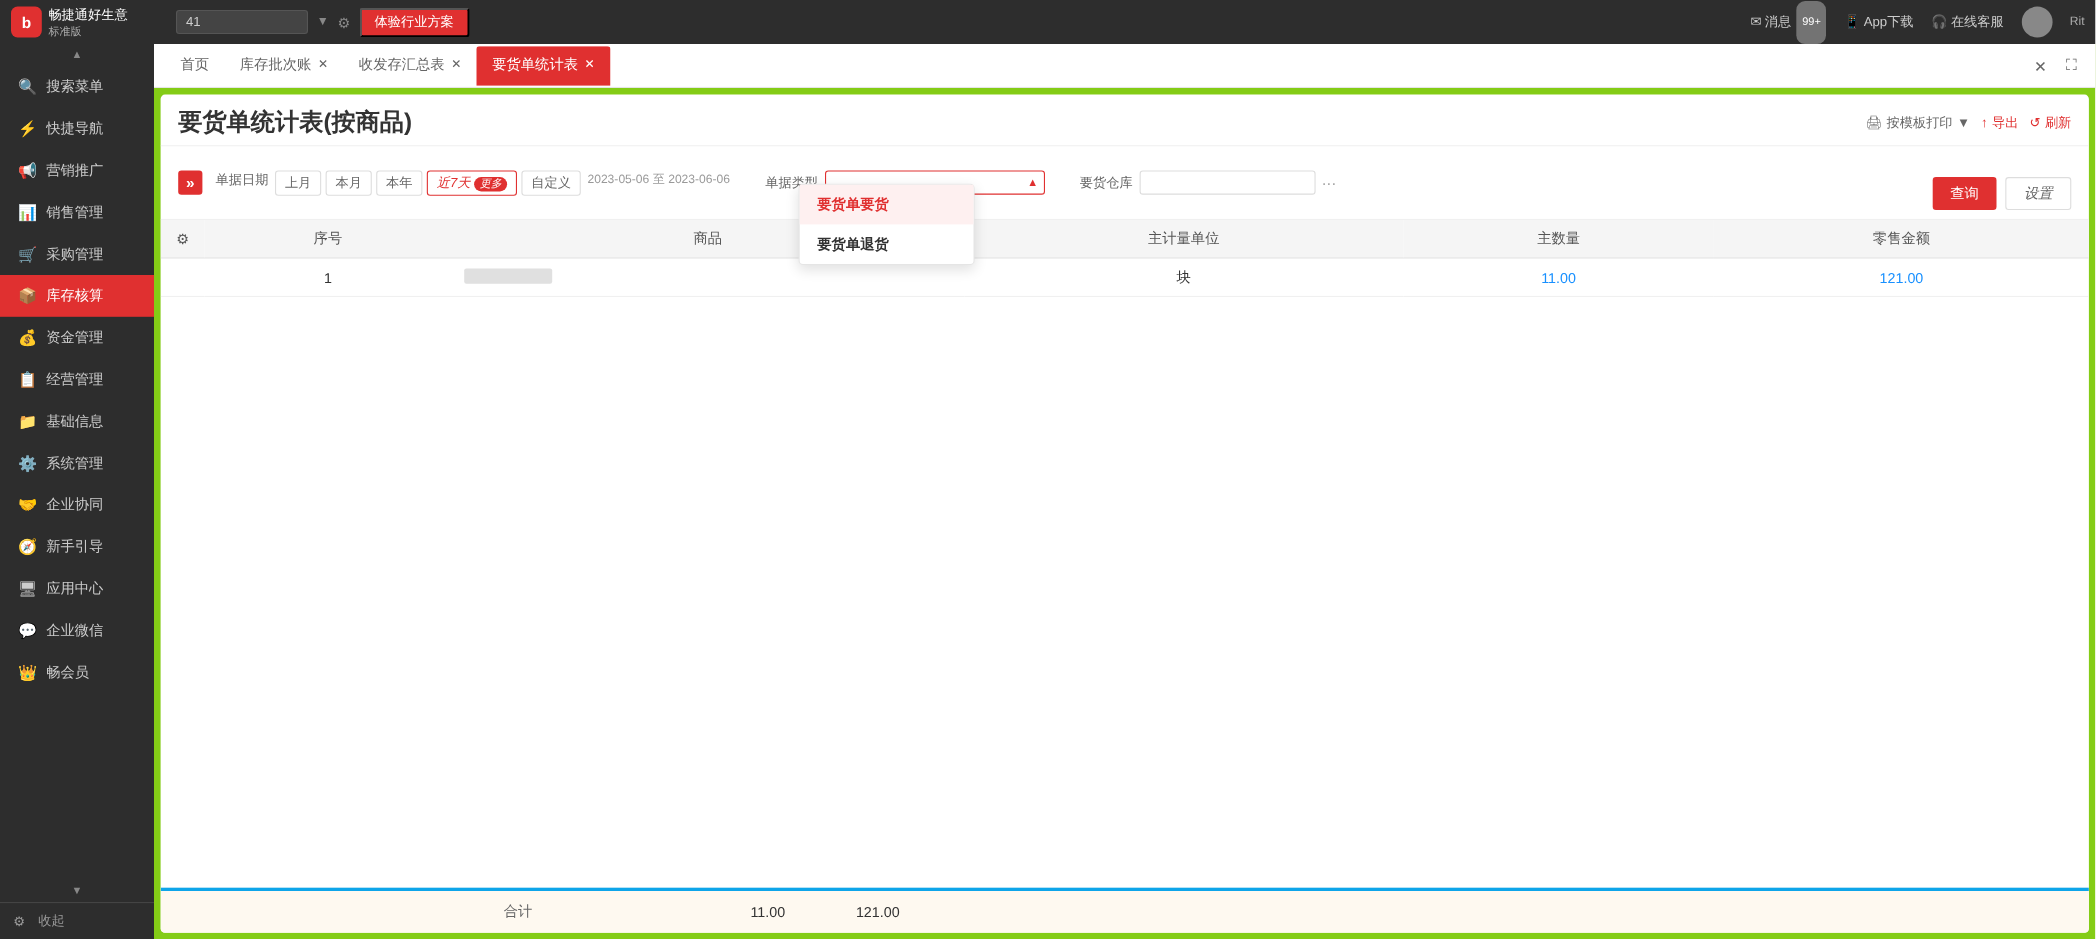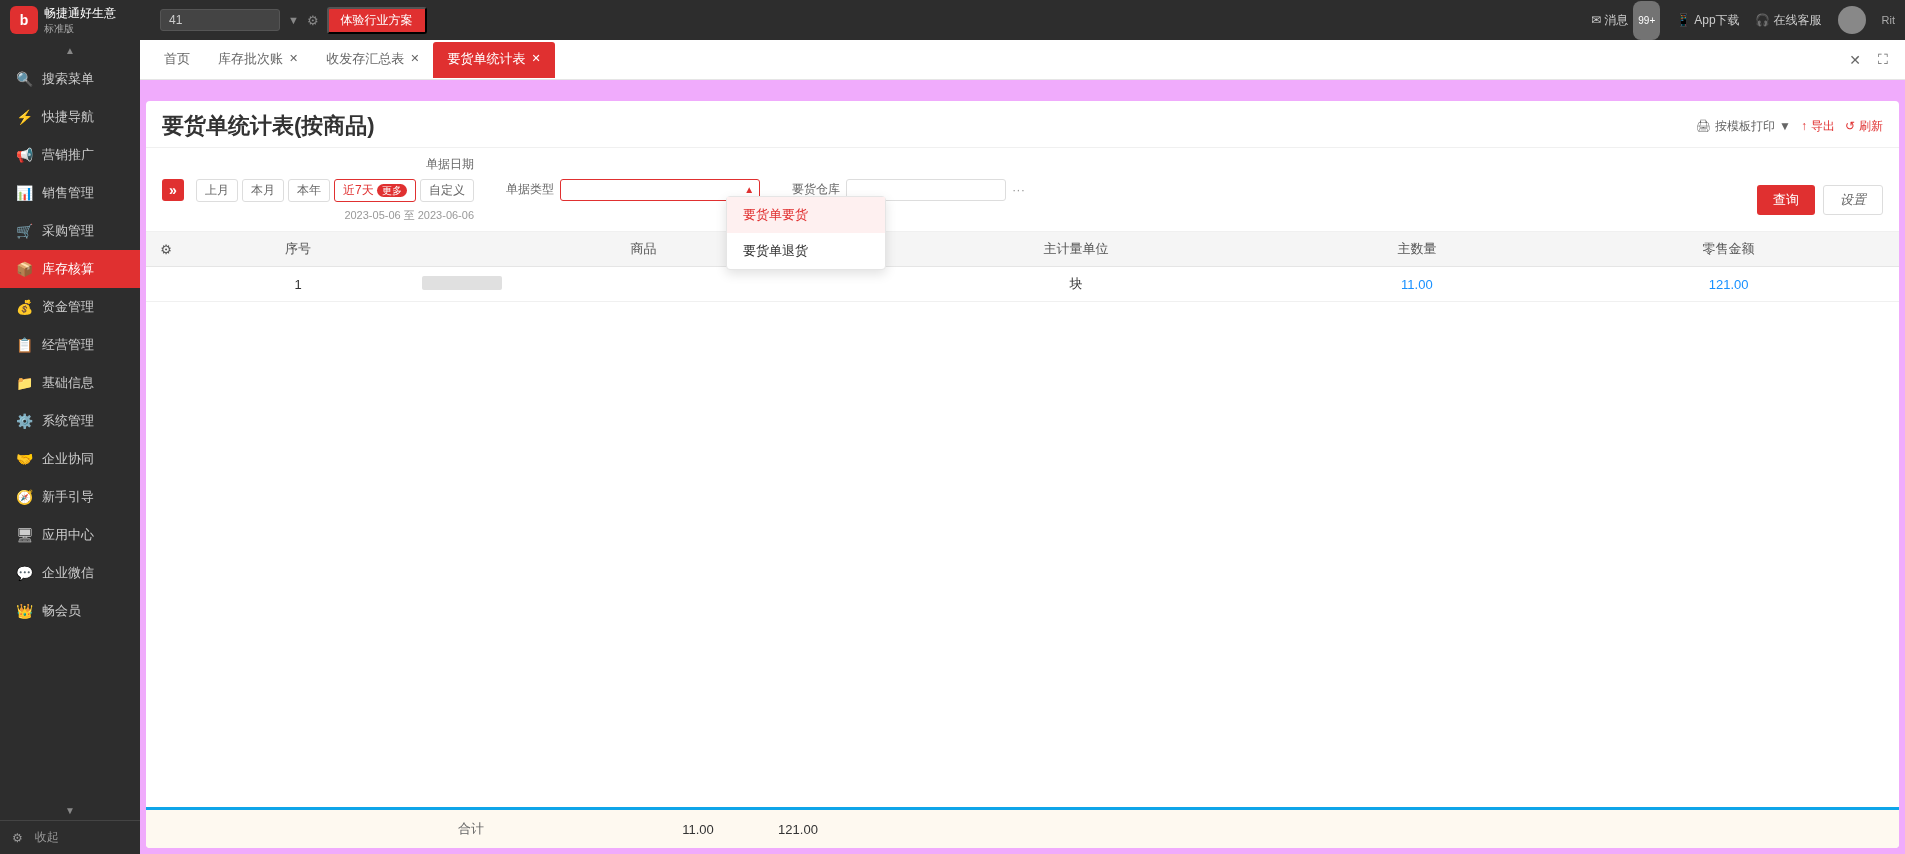--- a/index.html
+++ b/index.html
@@ -137,23 +137,22 @@
       color: #999;
       font-size: 12px;
       cursor: pointer;
     }
 
     
     .content-area {
       flex: 1;
       display: flex;
       flex-direction: column;
-      background: #f0abfc;
+      background: #84cc16;
       overflow: hidden;
-      gap: 15px;
     }
 
     
     .tabs-bar {
       background: white;
       display: flex;
       align-items: center;
       border-bottom: 1px solid #e5e5e5;
       padding: 0 10px;
       height: 40px;
@@ -260,45 +259,44 @@
       display: flex;
       align-items: center;
       justify-content: center;
       color: white;
       cursor: pointer;
       font-size: 14px;
       font-weight: bold;
     }
     .filter-group {
       display: flex;
-      align-items: flex-end;
+      align-items: flex-start;
       gap: 6px;
       font-size: 12px;
       color: #666;
-      flex-direction: column;
     }
     .filter-label {
       color: #666;
       font-size: 12px;
       white-space: nowrap;
     }
     .date-btns {
       display: flex;
       gap: 4px;
     }
     .date-btn {
       padding: 2px 8px;
       border: 1px solid #ddd;
       border-radius: 3px;
       cursor: pointer;
       font-size: 12px;
       color: #666;
       background: white;
     }
-    .date-btn.active { color: #e03030; border-color: #e03030; }
+    .date-btn.active { color: #e03030; border-color: #e03030; font-style: italic; }
     .date-badge {
       background: #e03030;
       color: white;
       border-radius: 8px;
       padding: 1px 5px;
       font-size: 10px;
     }
     .date-range {
       font-size: 11px;
       color: #999;
@@ -369,28 +367,29 @@
       border-radius: 3px;
       padding: 5px 16px;
       cursor: pointer;
       font-size: 13px;
       font-style: italic;
     }
 
     
     .dropdown-menu {
       position: absolute;
-      top: 48px;
+      top: 34px;
       left: 580px;
       background: white;
       border: 1px solid #e5e5e5;
       border-radius: 4px;
       box-shadow: 0 4px 12px rgba(0,0,0,0.12);
       z-index: 100;
       min-width: 160px;
+      font-weight: bold;
     }
     .dropdown-item {
       padding: 9px 16px;
       cursor: pointer;
       font-size: 13px;
       color: #333;
     }
     .dropdown-item.selected {
       background: #fef0f0;
       color: #e03030;

